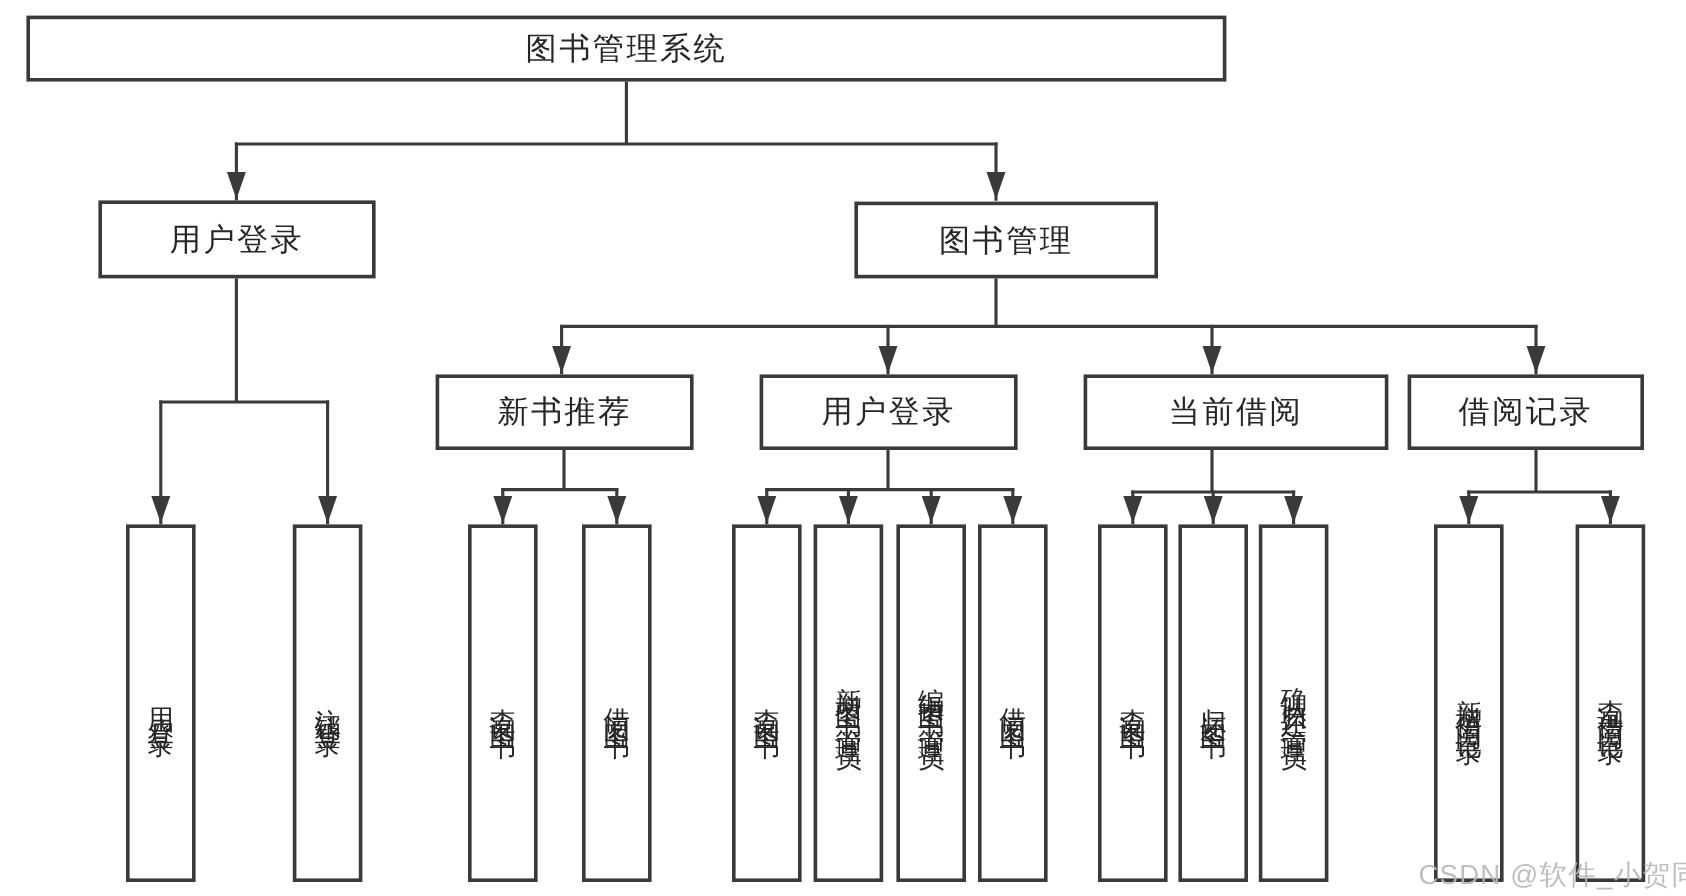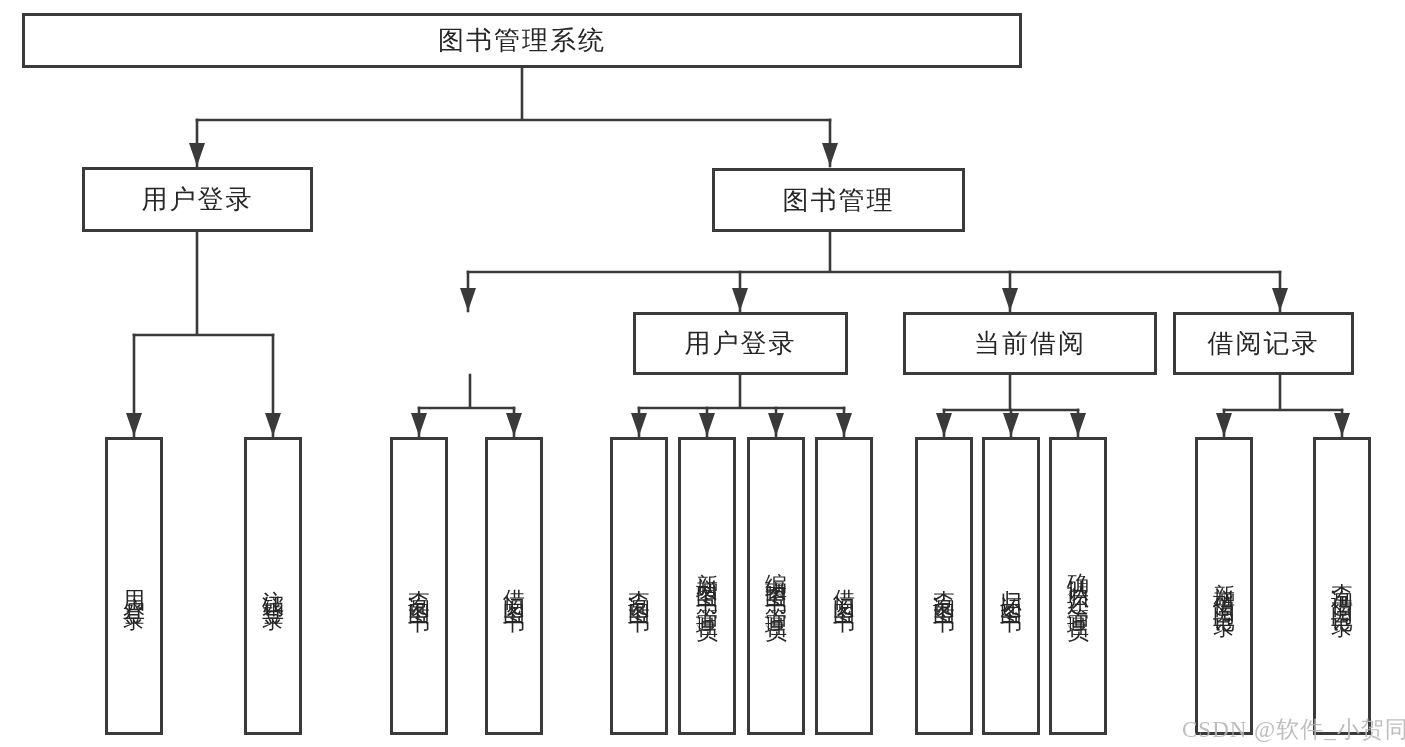--- a/index.html
+++ b/index.html
@@ -7,21 +7,21 @@
     --text:#262626;
     --bg:#ffffff;
     --watermark:#b7b7b7;
   }
   html,body{margin:0;padding:0;background:var(--bg);}
   .stage{
     position:relative;
     width:1405px;height:747px;
     background:var(--bg);
     overflow:hidden;
-    font-family:Liberation Serif, serif;
+    font-family:Liberation Sans, sans-serif;
   }
   .edges{position:absolute;left:0;top:0;width:1405px;height:747px;}
   .edges .e{
     fill:none;
     stroke:var(--line);
     stroke-width:2.6;
     stroke-linecap:square;
   }
   .node{
     position:absolute;
@@ -115,23 +115,24 @@
       <line class="e" x1="1224" y1="410" x2="1224" y2="436" marker-end="url(#arw)"></line>
       <line class="e" x1="1342" y1="410" x2="1342" y2="436" marker-end="url(#arw)"></line>
     </g>
   </svg>
 
   <div class="node" style="left:22px;top:13px;width:1000px;height:55px">图书管理系统</div>
 
   <div class="node" style="left:82px;top:167px;width:231px;height:65px">用户登录</div>
   <div class="node" style="left:712px;top:168px;width:253px;height:64px">图书管理</div>
 
+  <div class="node" style="left:363px;top:312px;width:215px;height:63px">新书推荐</div>
   <div class="node" style="left:633px;top:312px;width:215px;height:63px">用户登录</div>
   <div class="node" style="left:903px;top:312px;width:254px;height:63px">当前借阅</div>
-  <div class="node" style="left:1173px;top:312px;width:181px;height:63px">借阅记录</div>
+  <div class="node" style="left:1173px;top:312px;width:197px;height:63px">借阅记录</div>
 
   <div class="leaf" style="left:105px">用户登录</div>
   <div class="leaf" style="left:244px">注销登录</div>
 
   <div class="leaf" style="left:390px">查询图书</div>
   <div class="leaf" style="left:485px">借阅图书</div>
 
   <div class="leaf" style="left:610px">查询图书</div>
   <div class="leaf" style="left:678px">新增图书（管理员）</div>
   <div class="leaf" style="left:747px">编辑图书（管理员）</div>

